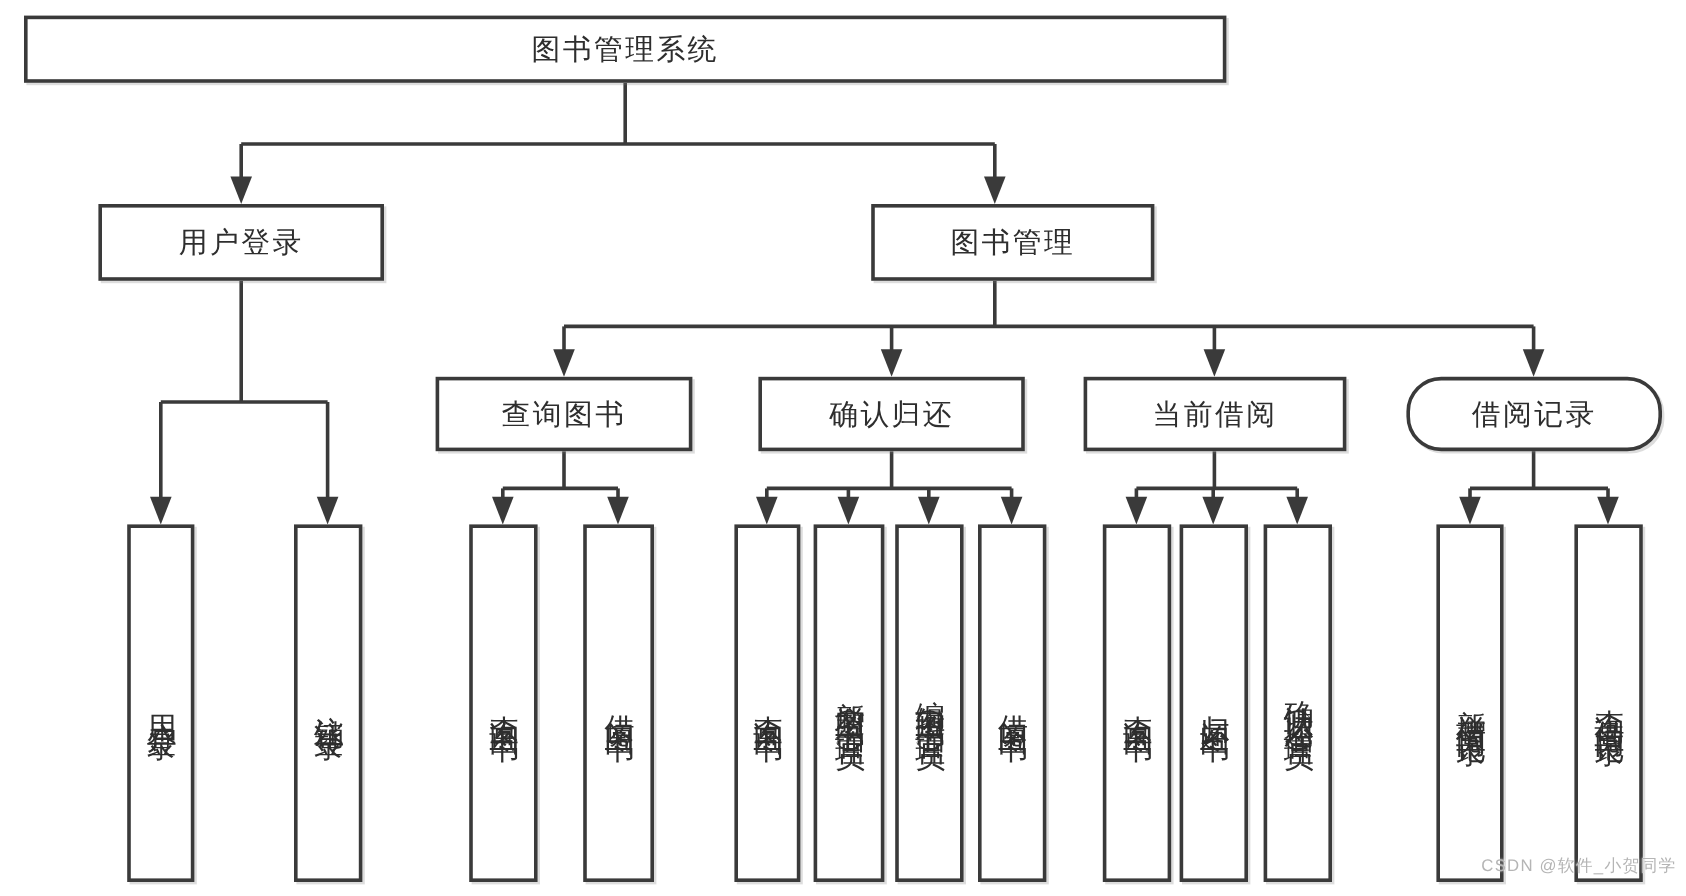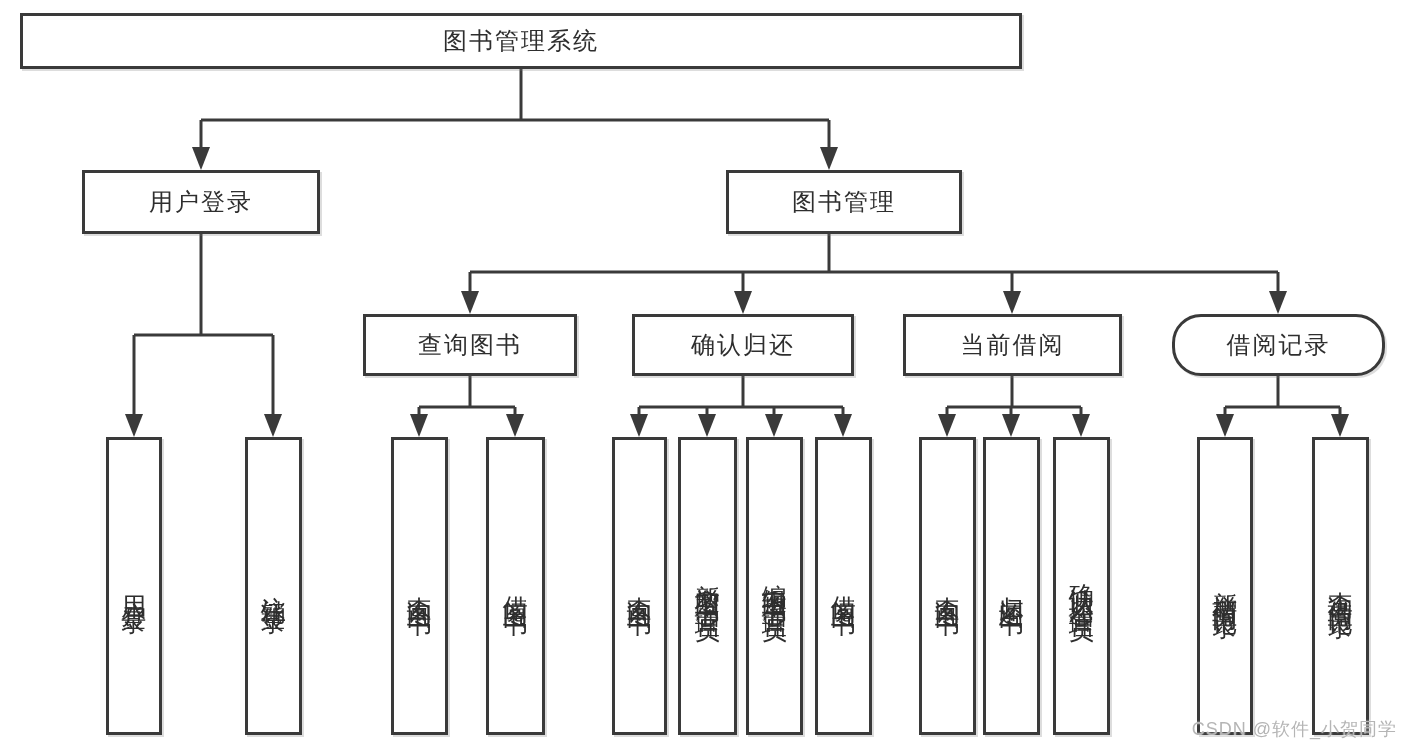--- a/index.html
+++ b/index.html
@@ -36,22 +36,22 @@
   .node.v span {
     writing-mode: vertical-rl;
     text-orientation: mixed;
     font-size: 25px;
     letter-spacing: 5px;
     line-height: 1.3;
   }
   .watermark {
     position: absolute;
     right: 8px;
-    bottom: 6px;
-    font-size: 18px;
+    bottom: 16px;
+    font-size: 14px;
     letter-spacing: 1px;
     color: var(--wm, #b5b5b5);
     text-shadow: 0 0 2px #ffffff;
     white-space: nowrap;
     z-index: 5;
   }
 </style>
 </head>
 <body>
 

